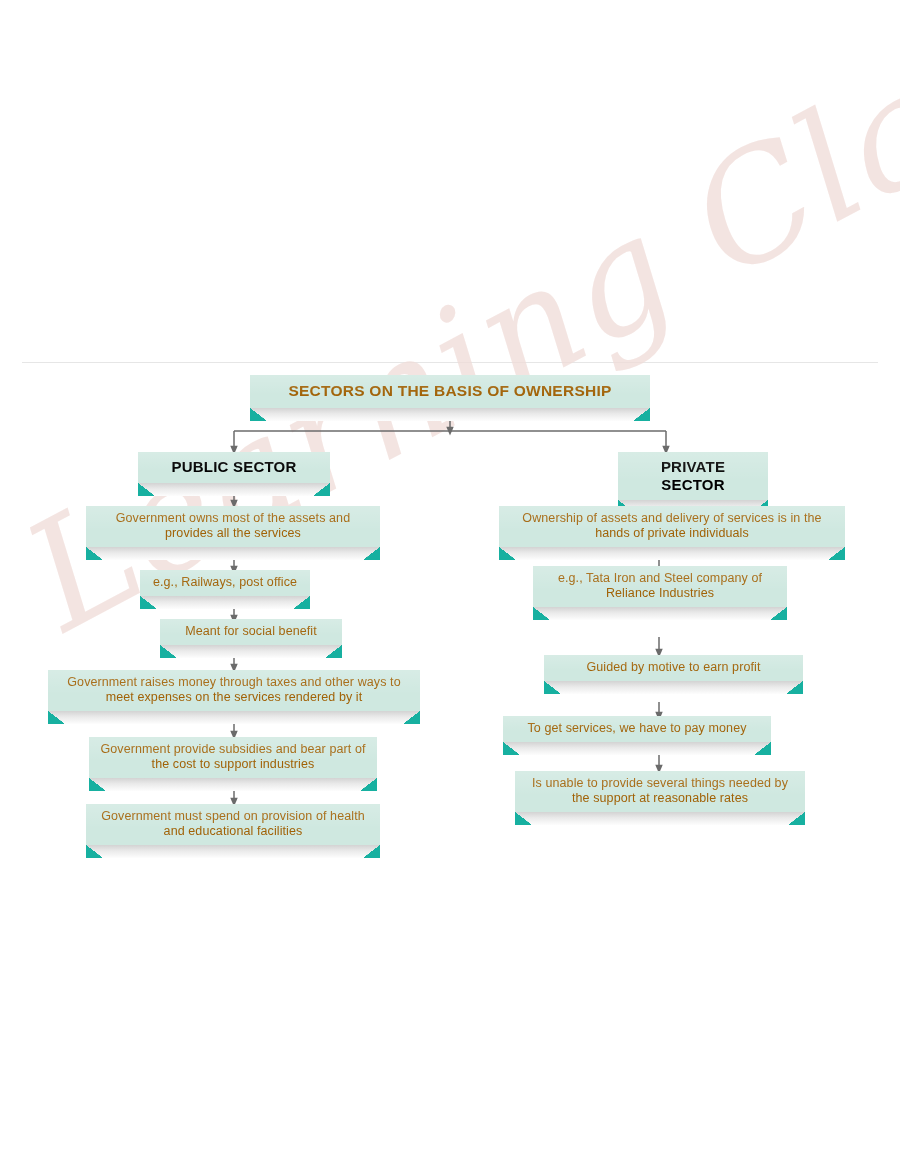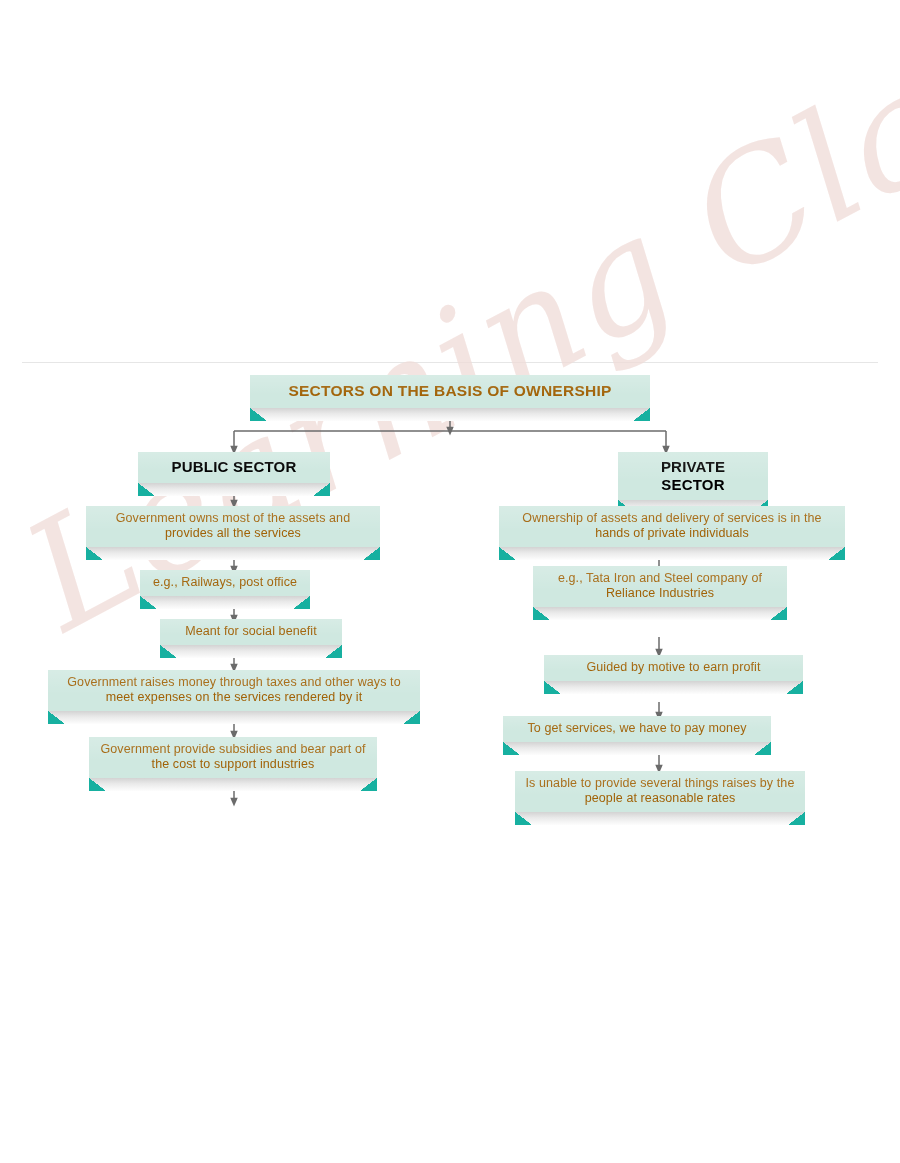--- a/index.html
+++ b/index.html
@@ -223,20 +223,27 @@
     </div>
 
     <div class="node" style="left:48px; top:670px; width:372px;">
       <div class="body">Government raises money through taxes and other ways to meet expenses on the services rendered by it</div>
       <div class="strip">
         <div class="tail left"></div>
         <div class="tail right"></div>
       </div>
     </div>
 
+    <div class="node" style="left:86px; top:804px; width:294px;">
+      <div class="body">Government must spend on provision of health and educational facilities</div>
+      <div class="strip">
+        <div class="tail left"></div>
+        <div class="tail right"></div>
+      </div>
+    </div>
 
     <div class="node header" style="left:570px; top:452px; width:150px;margin-left:48px;">
       <div class="body">PRIVATE SECTOR</div>
       <div class="strip">
         <div class="tail left"></div>
         <div class="tail right"></div>
       </div>
     </div>
 
     <div class="node" style="left:499px; top:506px; width:346px;">
@@ -265,21 +272,21 @@
 
     <div class="node" style="left:503px; top:716px; width:268px;">
       <div class="body">To get services, we have to pay money</div>
       <div class="strip">
         <div class="tail left"></div>
         <div class="tail right"></div>
       </div>
     </div>
 
     <div class="node" style="left:515px; top:771px; width:290px;">
-      <div class="body">Is unable to provide several things raises by the people at reasonable rates</div>
+      <div class="body">Is unable to provide several things needed by the support at reasonable rates</div>
       <div class="strip">
         <div class="tail left"></div>
         <div class="tail right"></div>
       </div>
     </div>
 
   </div>
 </div>
 
 </body></html>

